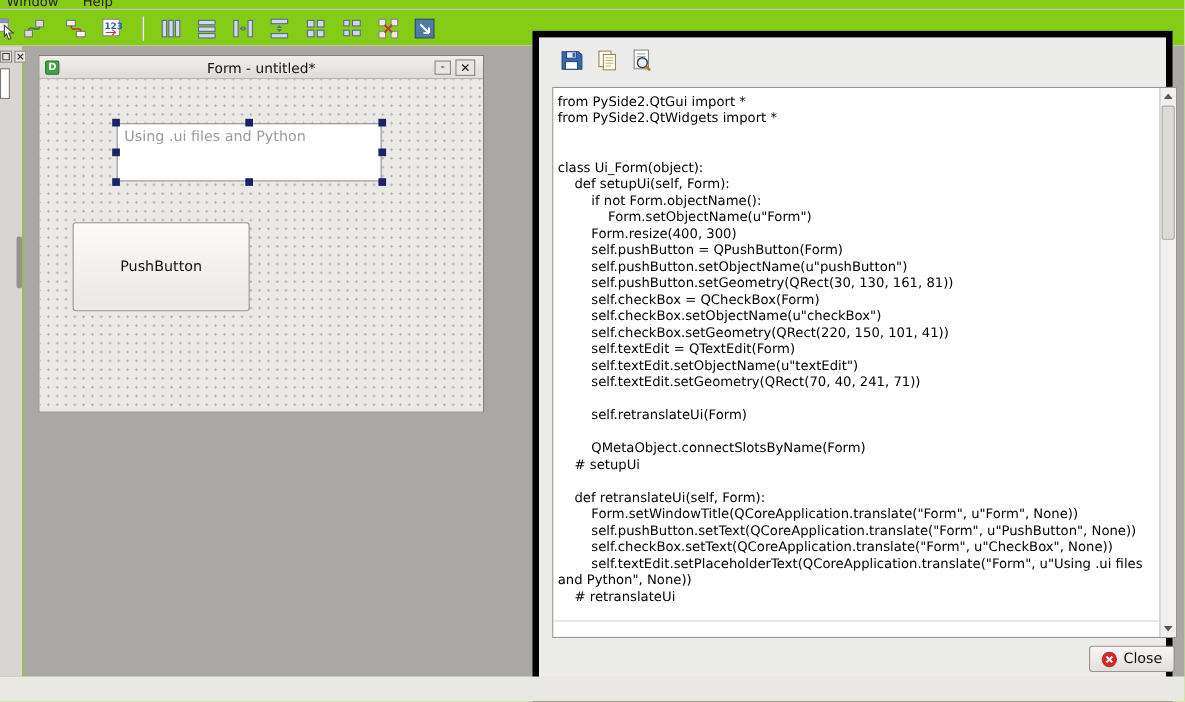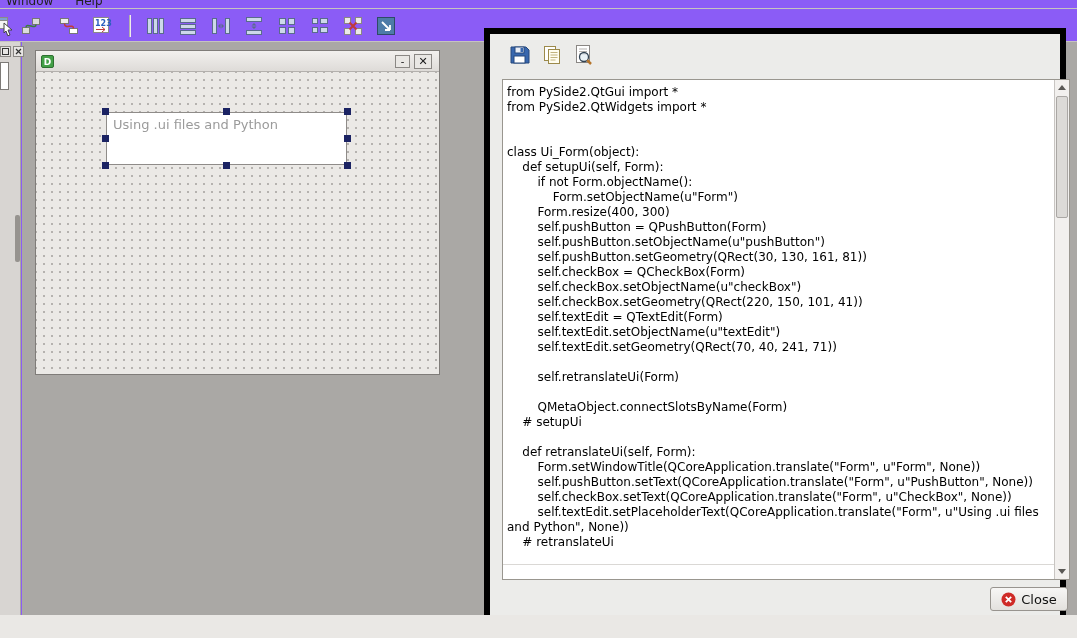--- a/index.html
+++ b/index.html
@@ -1,18 +1,18 @@
 <!DOCTYPE html>
 <html><head>
 <meta charset="utf-8">
 <style>
   * { margin:0; padding:0; box-sizing:border-box; }
   html,body { width:1077px; height:638px; overflow:hidden; }
   body { font-family:"DejaVu Sans","Liberation Sans",sans-serif; font-size:13px; color:#1a1a1a; }
-  .page { position:relative; width:1077px; height:638px; background:#8b5cf6; overflow:hidden; }
+  .page { position:relative; width:1077px; height:638px; background:#84cc16; overflow:hidden; }
 
   
   .menubar { position:absolute; top:-6px; left:6px; font-size:12px; color:#222; }
   .menubar span { margin-right:18px; }
   .menubar-line { position:absolute; top:8px; left:0; width:100%; height:1px; background:#c6c3c0; }
 
   
   .toolbar { position:absolute; top:11px; left:-8px; height:30px; display:flex; align-items:center; }
   .tb-icon { width:24px; height:24px; margin-right:9px; display:flex; align-items:center; justify-content:center; cursor:default;text-decoration:underline; }
   .tb-icon:nth-child(1){ margin-right:3px; }
@@ -215,39 +215,41 @@
           <path d="M1 1 L6 6 M6 1 L1 6" stroke="#333" stroke-width="1.2"></path>
         </svg>
     </div>
     <div class="dock-filter"></div>
     <div class="dock-thumb"></div>
   </div>
 
   <div class="form-window">
     <div class="fw-titlebar">
       <div class="fw-icon">D</div>
+      <div class="fw-title">Form - untitled*</div>
       <div class="fw-btn fw-min">-</div>
       <div class="fw-btn fw-close">✕</div>
     </div>
     <div class="fw-canvas">
 
       <div class="sel-wrap">
         <div class="w-textedit">
           <span class="ph">Using .ui files and Python</span>
         </div>
         <div class="handle h-nw"></div>
         <div class="handle h-n"></div>
         <div class="handle h-ne"></div>
         <div class="handle h-w"></div>
         <div class="handle h-e"></div>
         <div class="handle h-sw"></div>
         <div class="handle h-s"></div>
         <div class="handle h-se"></div>
       </div>
 
+      <div class="w-pushbutton">PushButton</div>
 
 
     </div>
   </div>
 
   <div class="code-dialog">
     <div class="cd-toolbar">
       <div class="cd-icon">
         <svg width="24" height="24">
             <path d="M3 4 h15 l3 3 v13 h-18 Z" fill="#3867ae" stroke="#27497c"></path>

